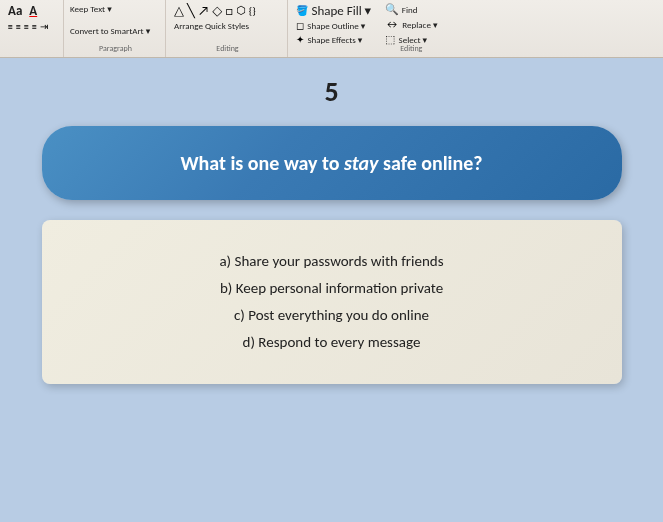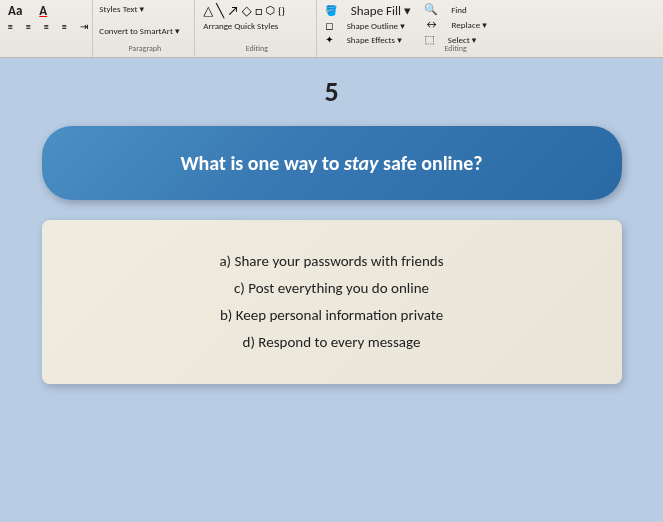--- a/index.html
+++ b/index.html
@@ -89,21 +89,21 @@
     }
 
     .answer-item {
       font-size: 15px;
       color: #222;
     }
 
     .toolbar-text-row {
       display: flex;
       align-items: center;
-      gap: 13px;
+      gap: 3px;
       font-size: 9px;
     }
 
     .align-section {
       position: relative;
       display: flex;
       flex-direction: column;
       height: 100%;
       justify-content: flex-start;
       padding: 3px 4px 14px 4px;
@@ -169,21 +169,21 @@
       <span style="font-size:10px;cursor:pointer;">≡</span>
       <span style="font-size:10px;cursor:pointer;">≡</span>
       <span style="font-size:10px;cursor:pointer;">≡</span>
       <span style="font-size:10px;cursor:pointer;">⇥</span>
     </div>
     <span class="sec-bottom-label"></span>
   </div>
 
   <div class="align-section">
     <div class="toolbar-text-row" style="gap:2px;">
-      <span style="font-size:9px;cursor:pointer;color:#222;white-space:nowrap;">Styles Text ▾</span>
+      <span style="font-size:9px;cursor:pointer;color:#222;white-space:nowrap;">Keep Text ▾</span>
     </div>
     <div class="toolbar-text-row" style="margin-top:11px;">
       <span style="font-size:9px;cursor:pointer;color:#222;white-space:nowrap;">Convert to SmartArt ▾</span>
     </div>
     <span class="sec-bottom-label">Paragraph</span>
   </div>
 
   <div class="drawing-section">
     <div class="toolbar-text-row" style="gap:3px;flex-wrap:wrap;">
 
@@ -244,19 +244,19 @@
 
   <div class="question-box">
     <span class="question-text">
       <span>What is one way to </span><em>stay</em><span> safe online?</span>
     </span>
   </div>
 
   <div class="answer-box">
     <ul class="answer-list">
       <li class="answer-item">a) Share your passwords with friends</li>
+      <li class="answer-item">b) Keep personal information private</li>
       <li class="answer-item">c) Post everything you do online</li>
-      <li class="answer-item">b) Keep personal information private</li>
       <li class="answer-item">d) Respond to every message</li>
     </ul>
   </div>
 
 </div>
 
 </body></html>

